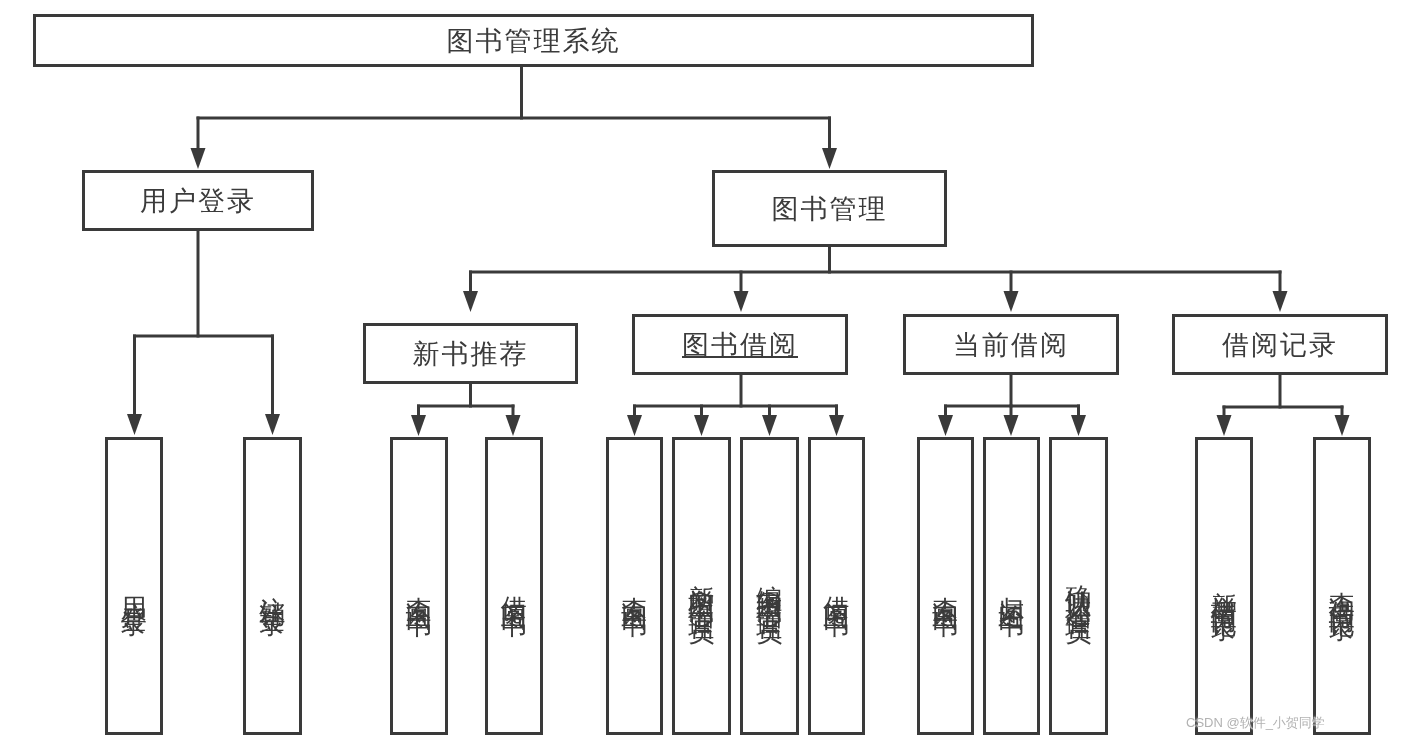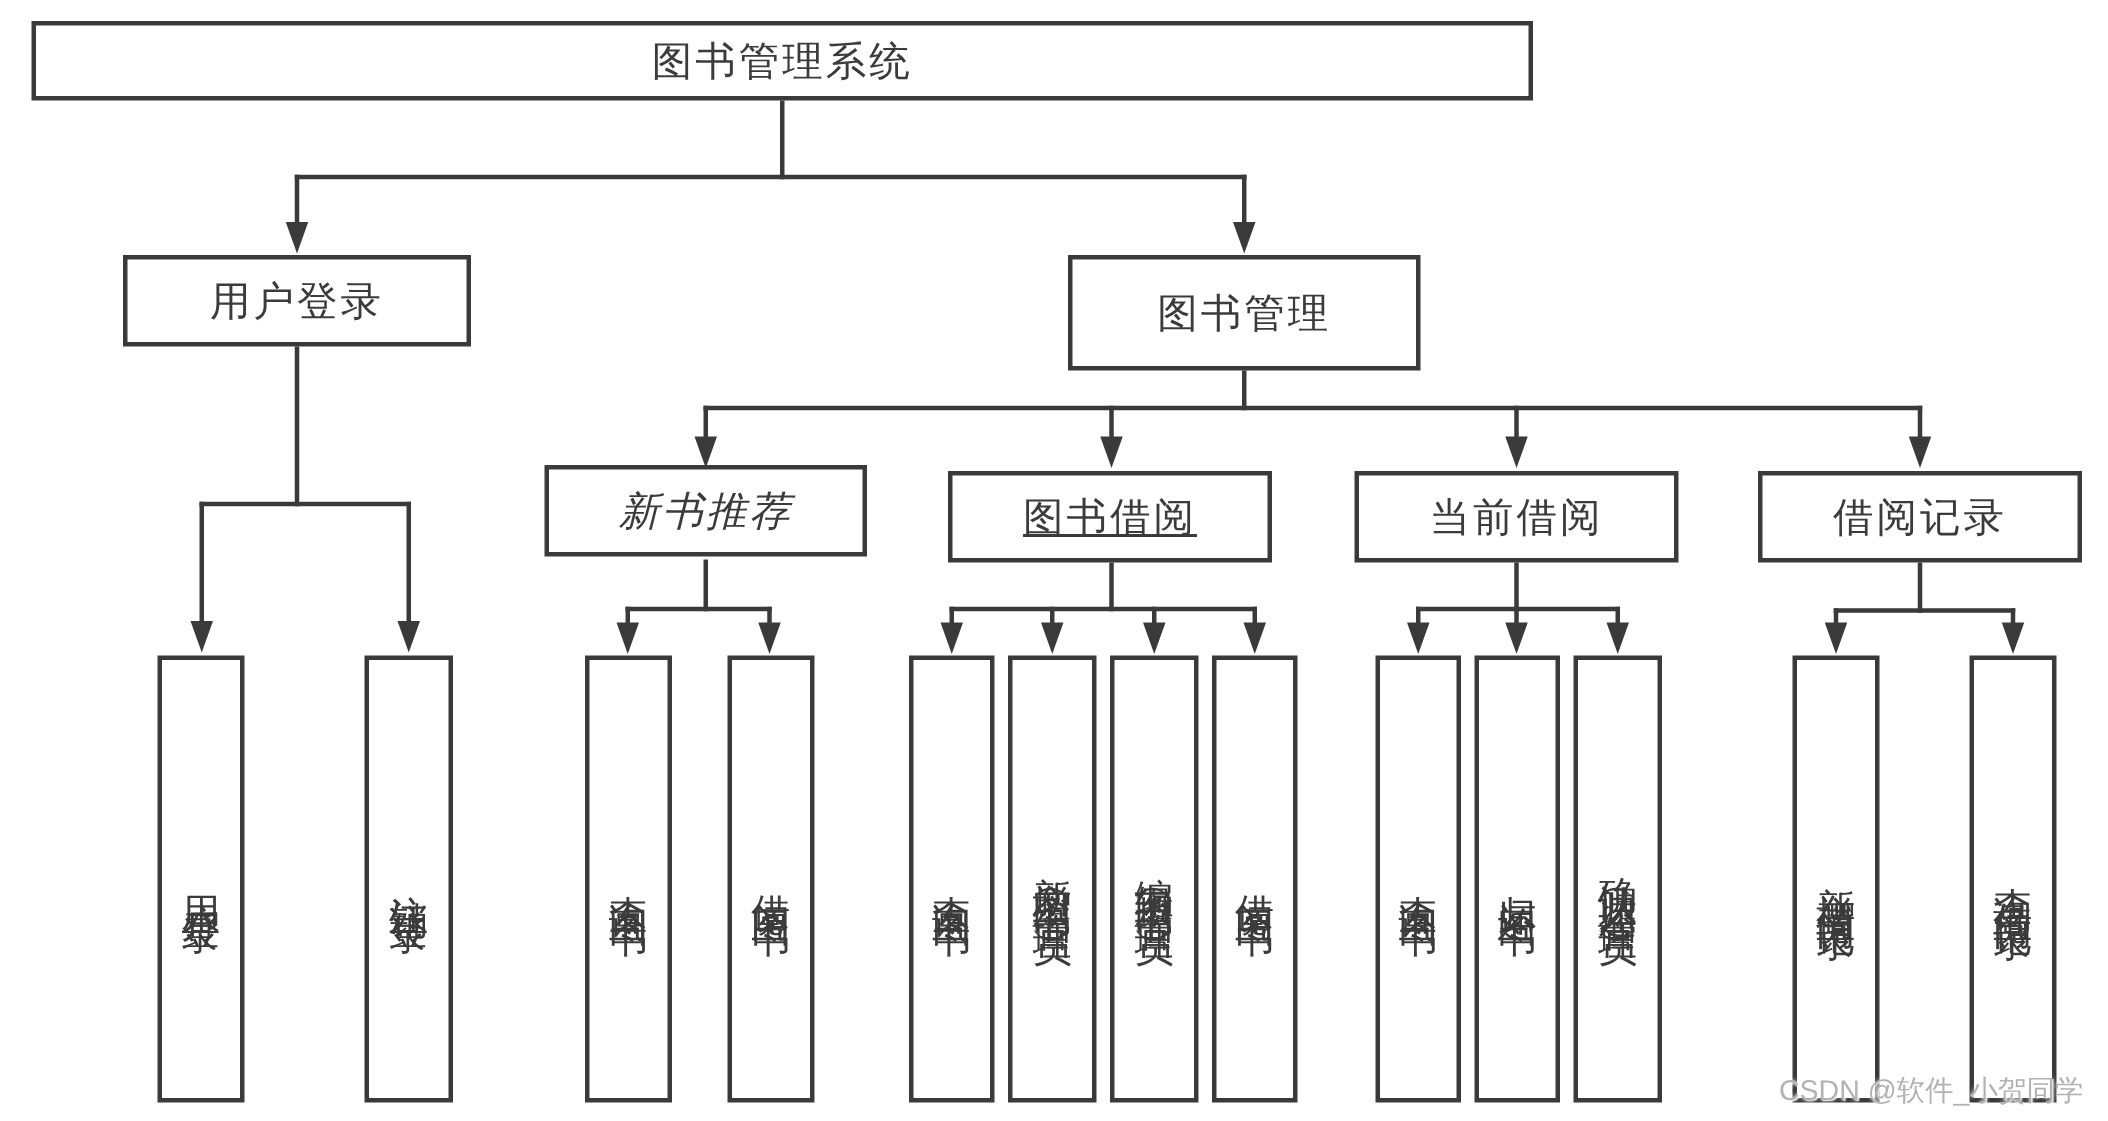--- a/index.html
+++ b/index.html
@@ -43,21 +43,21 @@
     font-size: 26px;
     letter-spacing: 5px;
     line-height: 1.1;
     top: 437px;
     height: 298px;
   }
   .watermark {
     position: absolute;
     left: 1186px;
     top: 714px;
-    font-size: 19px;
+    font-size: 13px;
     color: #b2b2b2;
     white-space: nowrap;
     z-index: 5;
     text-shadow: 0 0 3px #ffffff, 1px 1px 1px #ffffff;
     text-align: right;
   }
 </style>
 </head>
 <body>
 
@@ -131,32 +131,32 @@
     <g>
       <line x1="1280" y1="373" x2="1280" y2="408.5"></line>
       <line x1="1222.5" y1="407" x2="1343.5" y2="407"></line>
       <line x1="1224" y1="405.5" x2="1224" y2="417"></line>
       <polygon points="1216.5,415 1231.5,415 1224,436"></polygon>
       <line x1="1342" y1="405.5" x2="1342" y2="417"></line>
       <polygon points="1334.5,415 1349.5,415 1342,436"></polygon>
     </g>
   </svg>
 
-  <div class="node h-node" style="left:21px; top:14px; width:1001px; height:53px;text-align:center;">
+  <div class="node h-node" style="left:33px; top:14px; width:1001px; height:53px;text-align:center;">
     <span>图书管理系统</span>
   </div>
 
   <div class="node h-node" style="left:82px; top:170px; width:232px; height:61px;">
     <span>用户登录</span>
   </div>
   <div class="node h-node" style="left:712px; top:170px; width:235px; height:77px;">
     <span>图书管理</span>
   </div>
 
-  <div class="node h-node" style="left:363px; top:310px; width:215px; height:61px;font-style:italic;">
+  <div class="node h-node" style="left:363px; top:323px; width:215px; height:61px;">
     <span>新书推荐</span>
   </div>
   <div class="node h-node" style="left:632px; top:314px; width:216px; height:61px;text-decoration:underline;">
     <span>图书借阅</span>
   </div>
   <div class="node h-node" style="left:903px; top:314px; width:216px; height:61px;">
     <span>当前借阅</span>
   </div>
   <div class="node h-node" style="left:1172px; top:314px; width:216px; height:61px;">
     <span>借阅记录</span>

